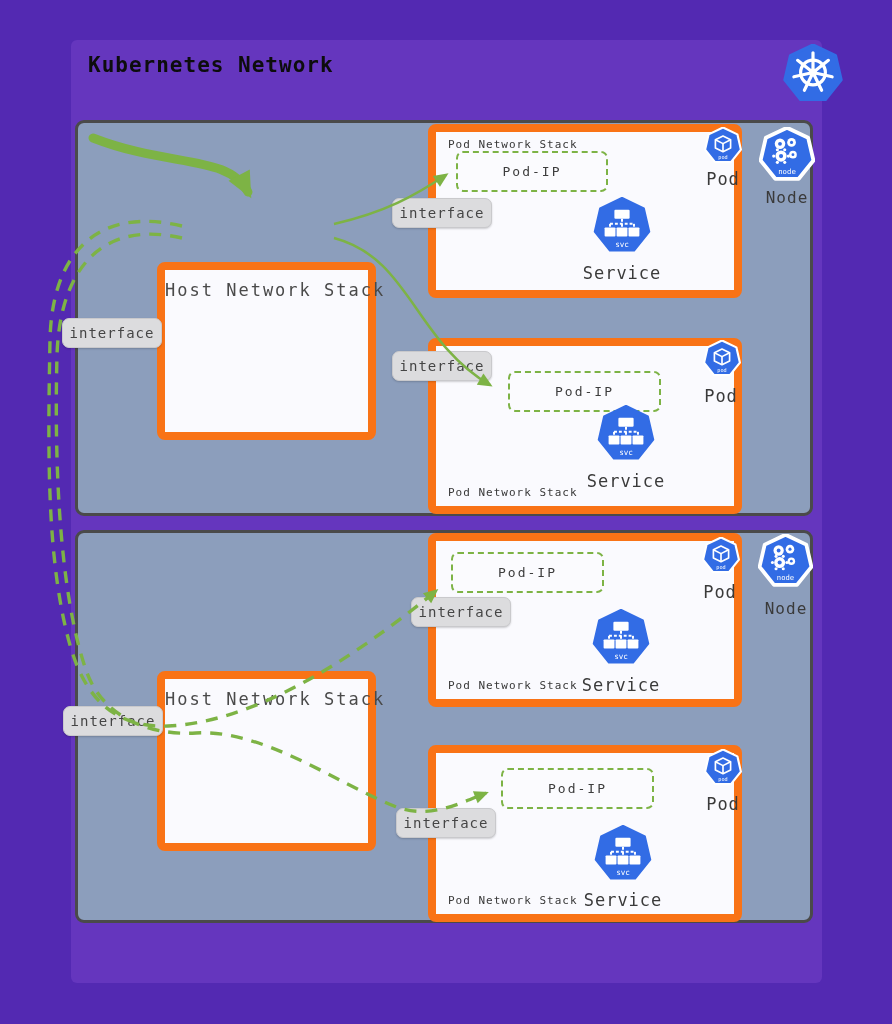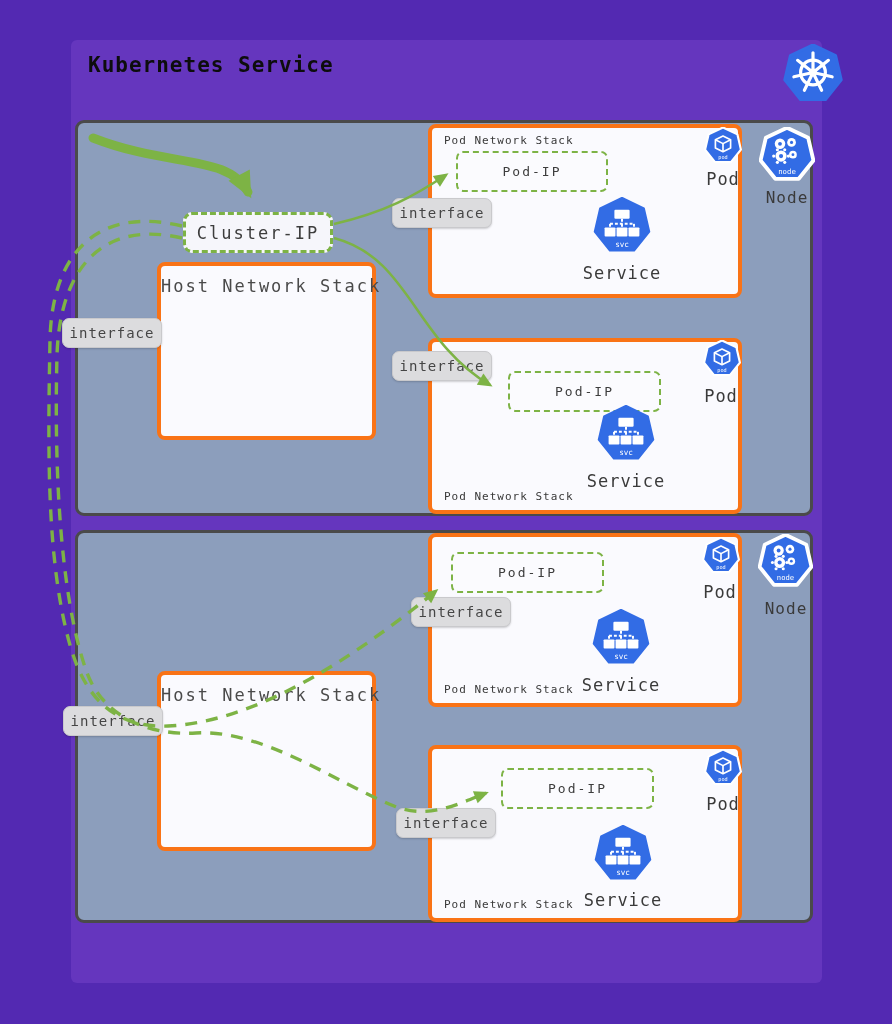--- a/index.html
+++ b/index.html
@@ -13,21 +13,21 @@
   .cluster{
     background:#6536BE;border-radius:6px;
   }
   .title{
     font-size:21px;font-weight:bold;color:#0d0d0d;letter-spacing:1px;white-space:nowrap;
   }
   .node{
     background:#8C9EBC;border:3px solid #4A4A4A;border-radius:9px;box-sizing:border-box;
   }
   .wbox{
-    background:#FAFAFE;border:4px solid #f97316;border-radius:8px;box-sizing:border-box;
+    background:#FAFAFE;border:8px solid #f97316;border-radius:8px;box-sizing:border-box;
   }
   .host-label{
     margin-top:10px;text-align:center;font-size:17px;letter-spacing:2px;color:#4a4a4a;white-space:nowrap;
   }
   .pns-label{
     position:absolute;font-size:11px;letter-spacing:1px;color:#383838;white-space:nowrap;
   }
   .dashbox{
     background:#FBFBFE;border:2px dashed #7DB345;border-radius:7px;box-sizing:border-box;
     display:flex;align-items:center;justify-content:center;
@@ -51,21 +51,21 @@
   .cap.small{font-size:16px;}
   svg.overlay{pointer-events:none;z-index:10;}
   .icon{display:block;}
 </style>
 </head>
 <body>
 
 <div class="stage">
 
   <div class="abs cluster" style="left:71px;top:40px;width:751px;height:943px;"></div>
-  <div class="abs title" style="left:88px;top:53px;">Kubernetes Service</div>
+  <div class="abs title" style="left:88px;top:53px;">Kubernetes Network</div>
 
   <svg width="0" height="0" style="position:absolute" aria-hidden="true">
     <defs>
       <symbol id="hept" viewBox="0 0 32 32">
         <polygon points="16,0.4 28.1,6.2 31.1,19.1 22.7,29.6 9.3,29.6 0.9,19.1 3.9,6.2"></polygon>
       </symbol>
       <symbol id="icon-k8s" viewBox="0 0 32 32">
         <polygon points="16,0.4 28.1,6.2 31.1,19.1 22.7,29.6 9.3,29.6 0.9,19.1 3.9,6.2" fill="#326CE5" stroke="#326CE5" stroke-width="1.5" stroke-linejoin="round"></polygon>
         <g stroke="#fff" stroke-width="1.7" stroke-linecap="round">
           <circle cx="16" cy="15.2" r="6.6" fill="none"></circle>
@@ -159,21 +159,20 @@
   <div class="abs cap" style="left:698px;top:387px;width:46px;height:18px;">Pod</div>
   <svg class="abs icon" style="left:597px;top:405px;" width="58" height="58">
       <use href="#icon-svc"></use>
     </svg>
   <div class="abs cap" style="left:586px;top:472px;width:80px;height:18px;">Service</div>
 
   <div class="abs wbox" style="left:157px;top:262px;width:219px;height:178px;">
     <div class="host-label">Host Network Stack</div>
   </div>
 
-  <div class="abs clusterip" style="left:183px;top:212px;width:150px;height:41px;">Cluster-IP</div>
 
   <div class="abs tag" style="left:62px;top:318px;width:100px;height:30px;">interface</div>
   <div class="abs tag" style="left:392px;top:198px;width:100px;height:30px;">interface</div>
   <div class="abs tag" style="left:392px;top:351px;width:100px;height:30px;">interface</div>
 
   <div class="abs node" style="left:75px;top:530px;width:738px;height:393px;"></div>
   <svg class="abs icon" style="left:758px;top:534px;" width="55" height="55">
       <use href="#icon-node"></use>
     </svg>
   <div class="abs cap small" style="left:756px;top:599px;width:60px;height:18px;">Node</div>

